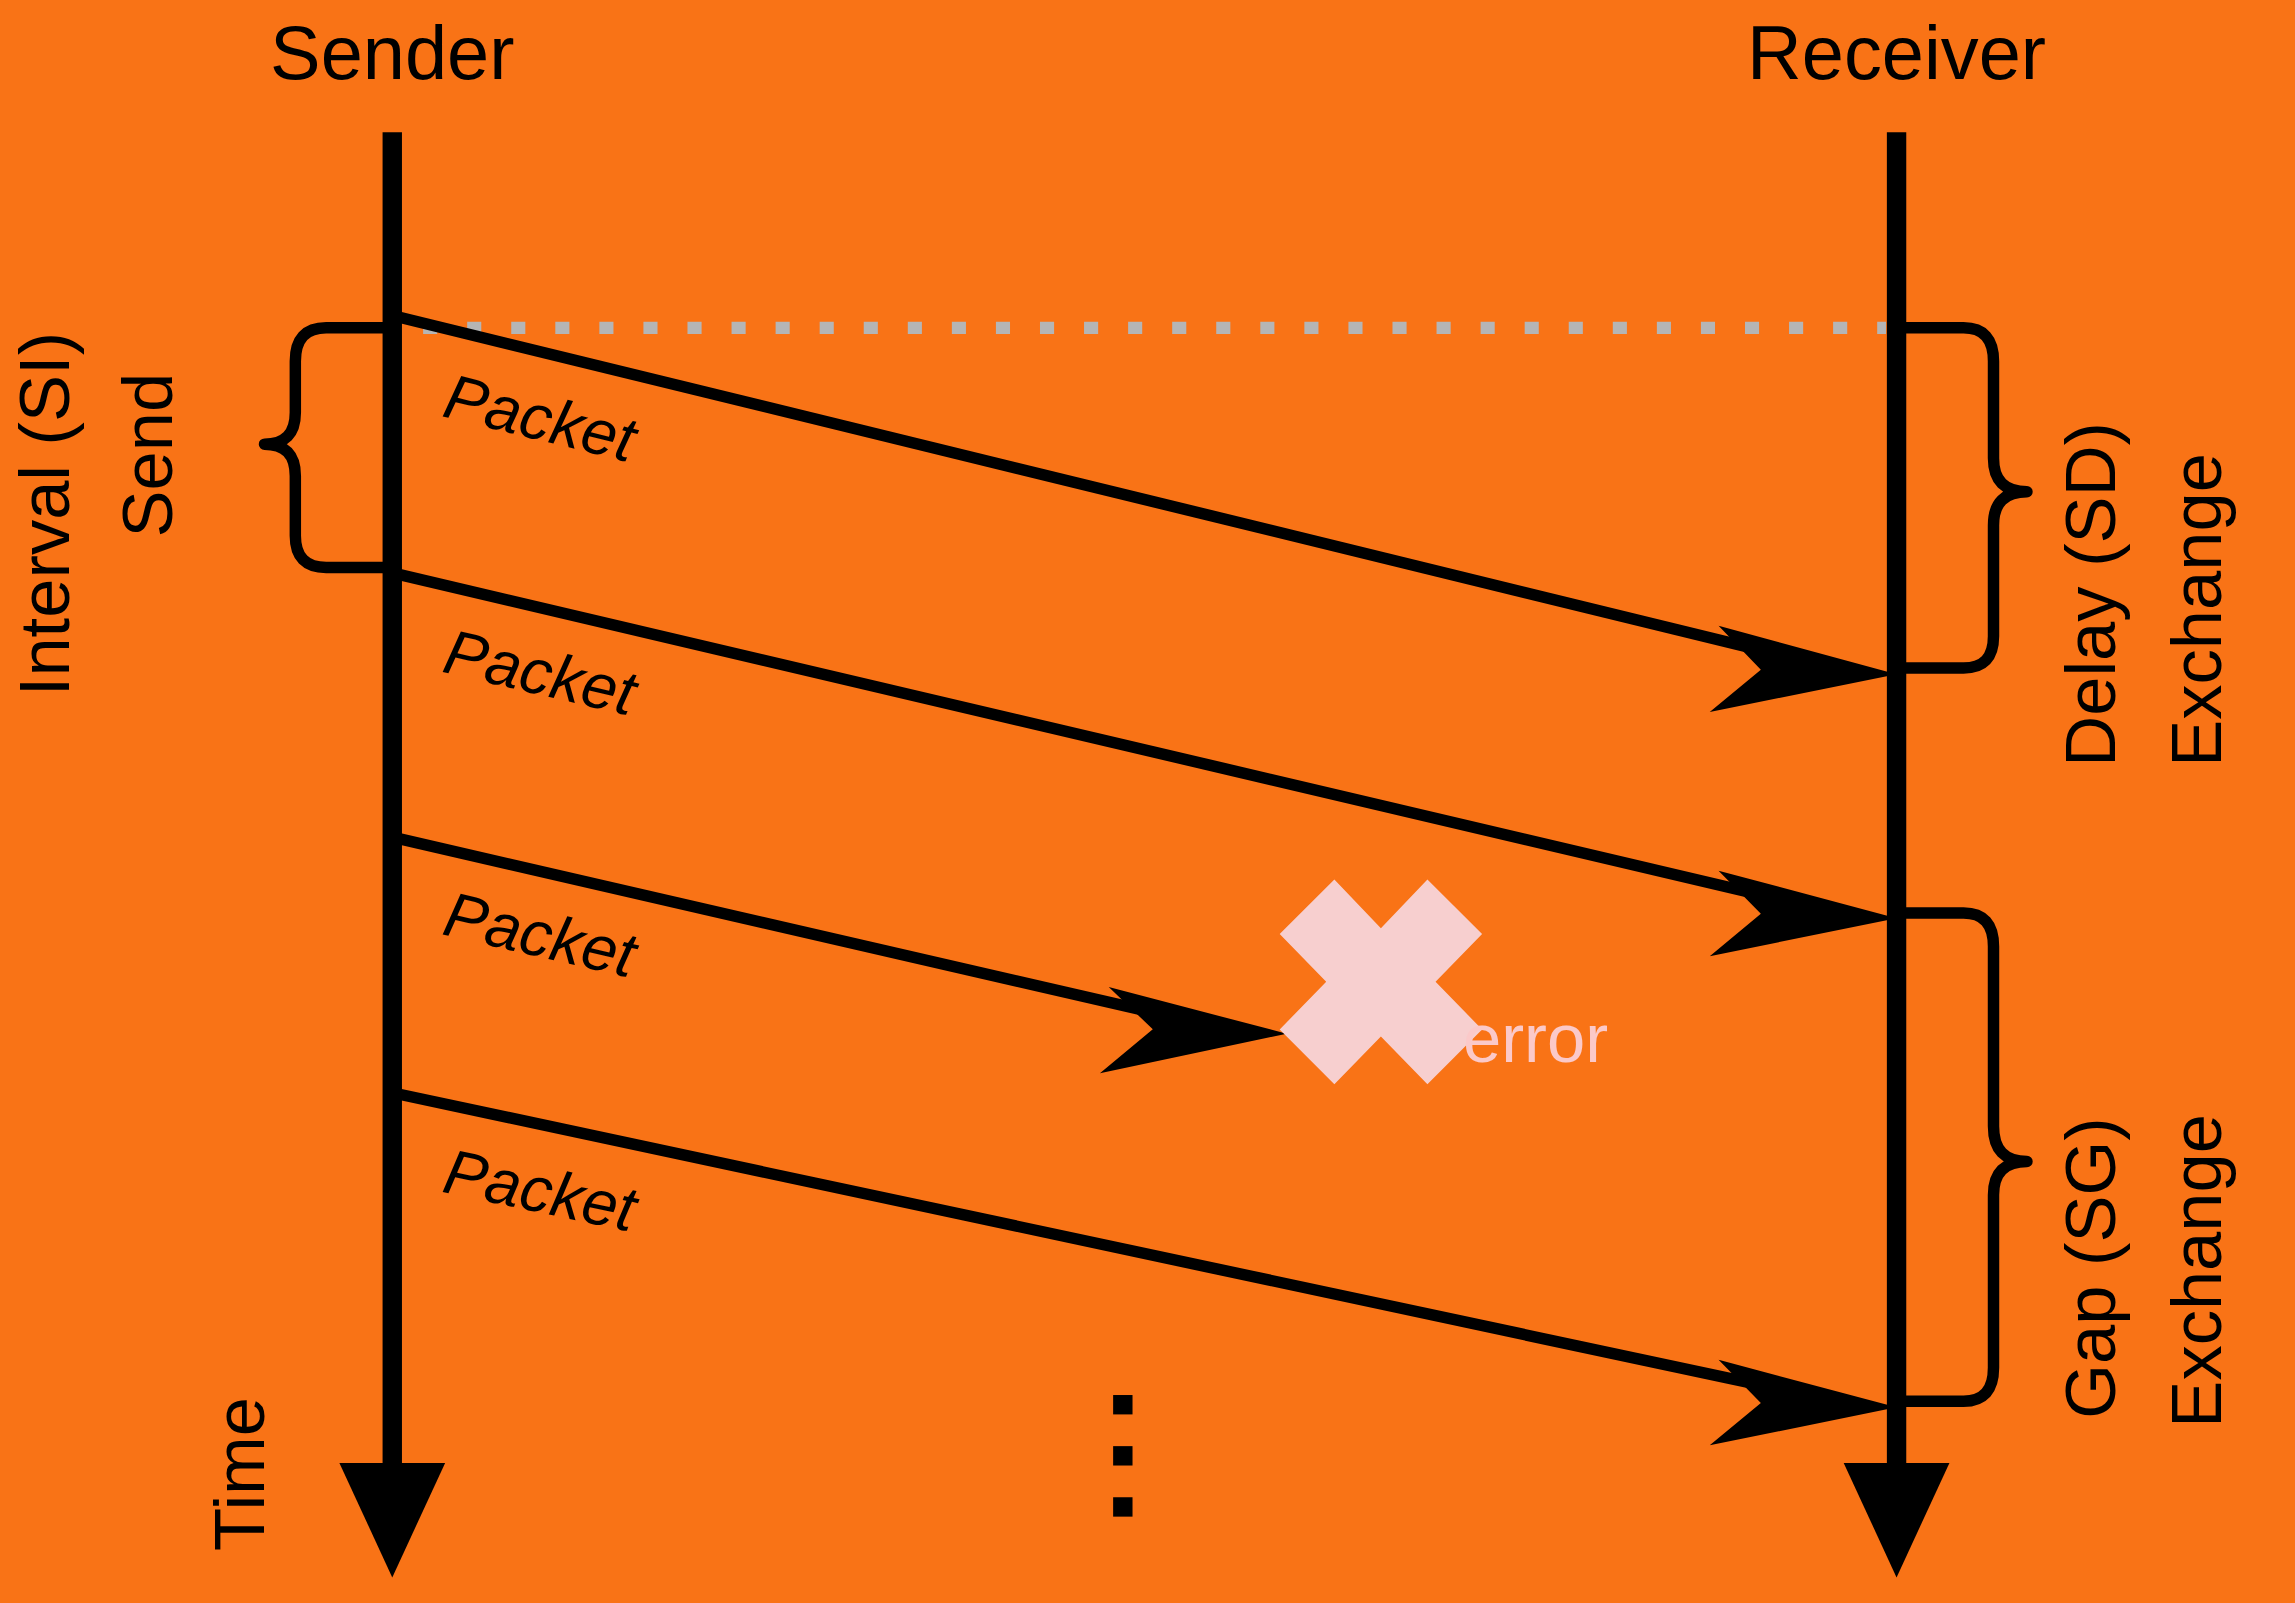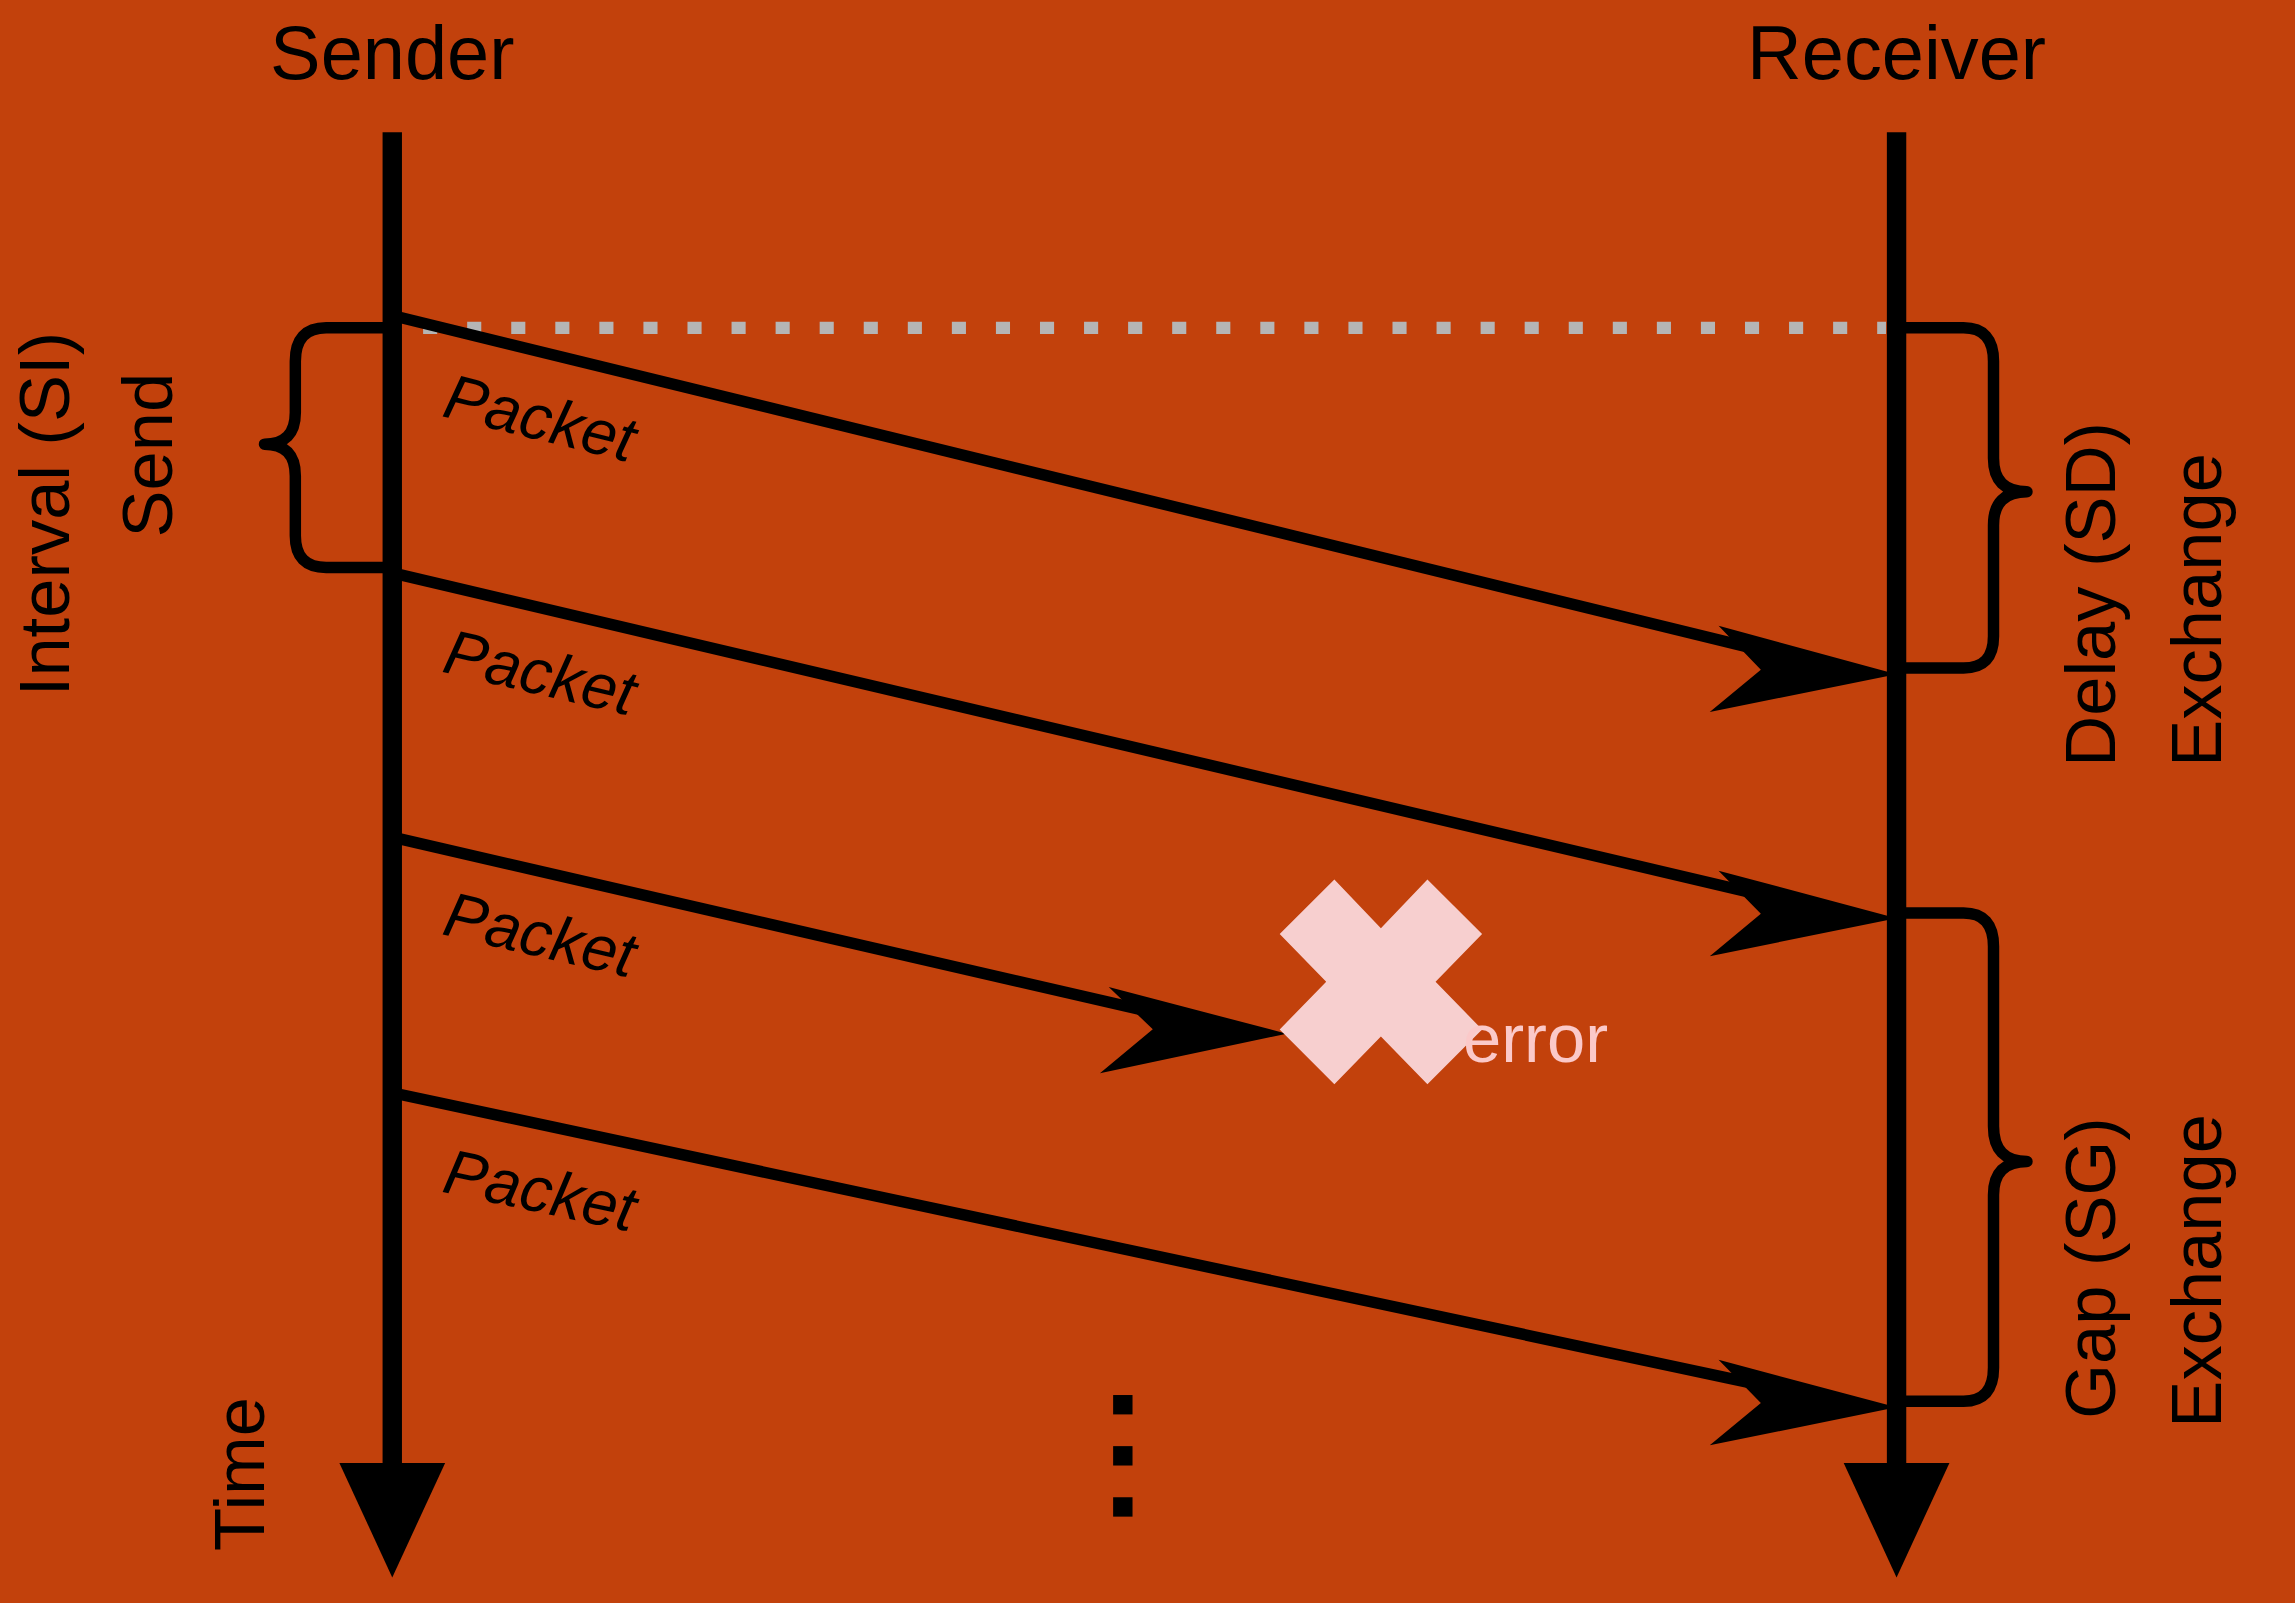--- a/index.html
+++ b/index.html
@@ -7,21 +7,21 @@
     padding: 0;
     background: #ffffff;
   }
   body {
     font-family: "Liberation Sans", sans-serif;
   }
   #diagram-root {
     position: relative;
     width: 2295px;
     height: 1603px;
-    background: #c2410c;
+    background: #f97316;
     overflow: hidden;
   }
   svg#seq-svg {
     position: absolute;
     inset: 0;
     width: 2295px;
     height: 1603px;
     display: block;
   }
   .lifeline-head {

